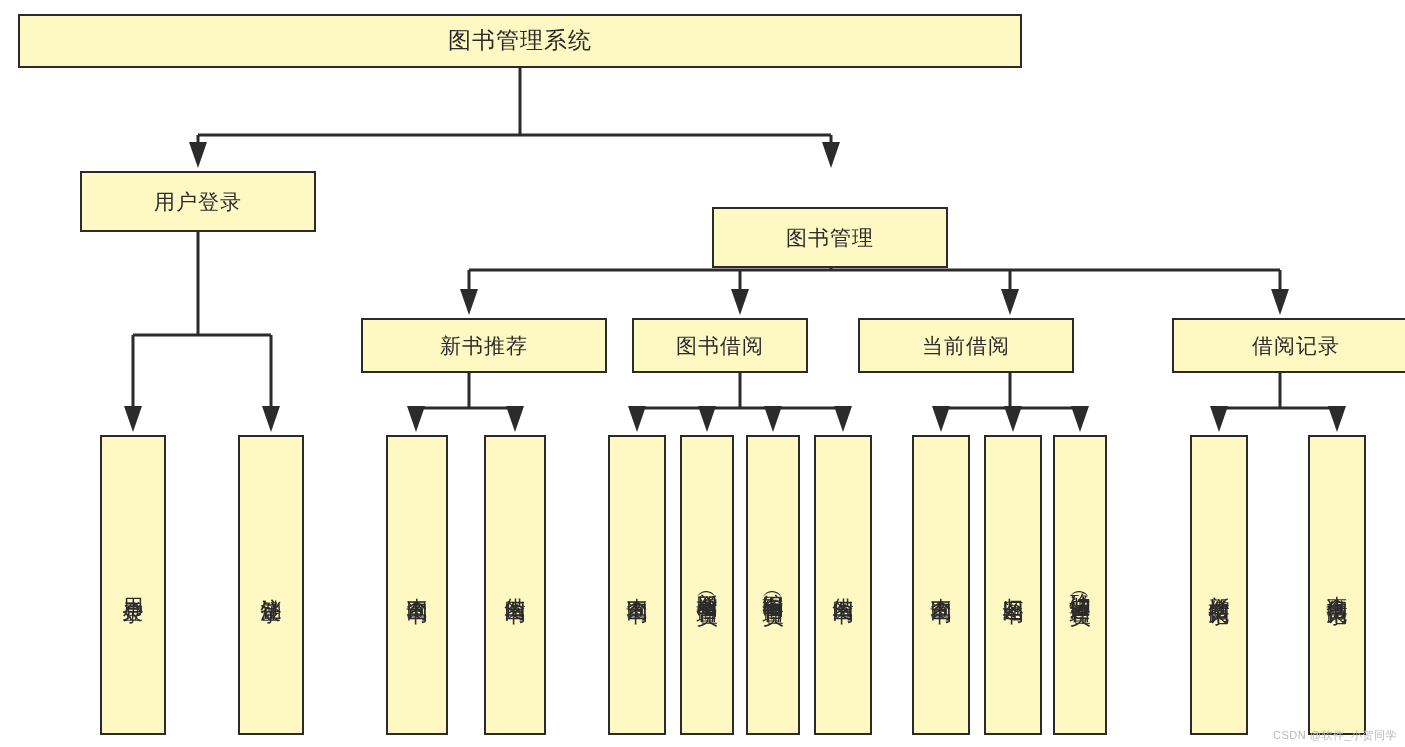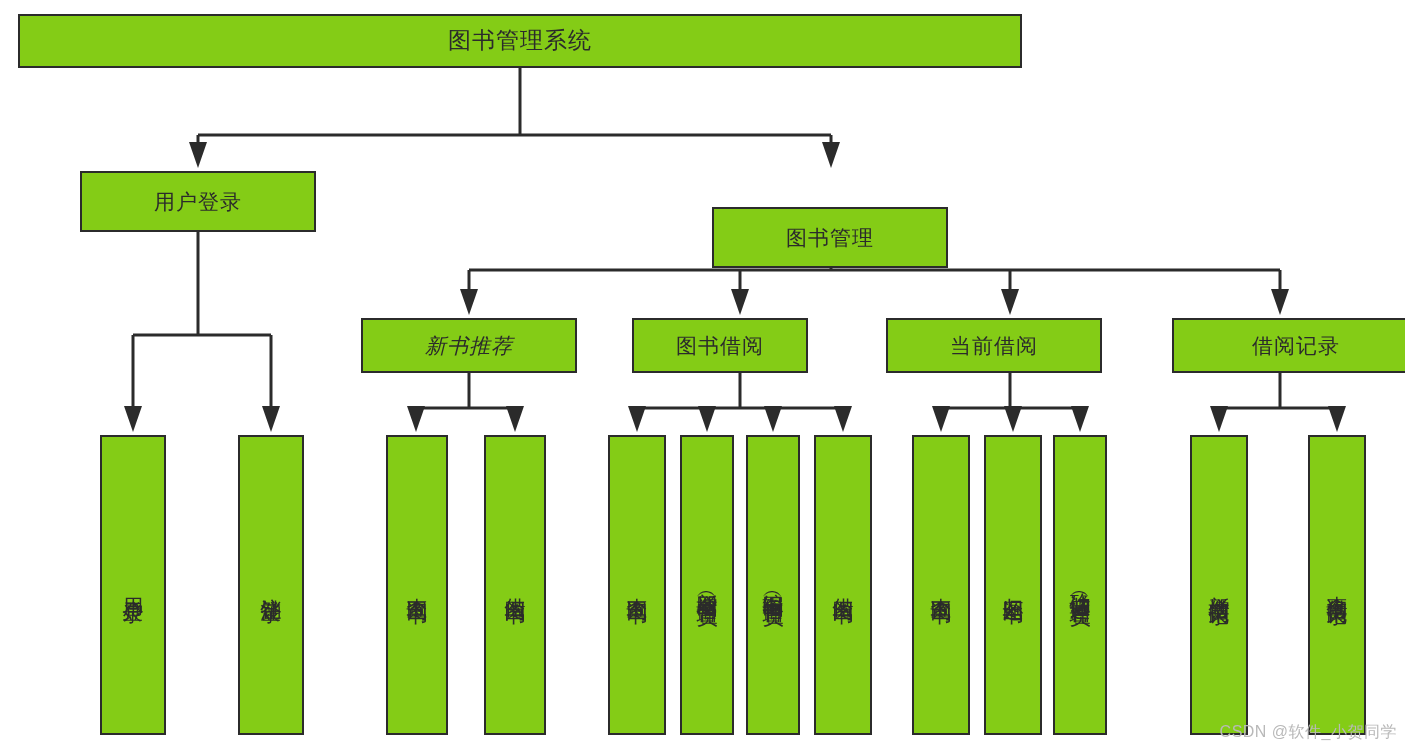--- a/index.html
+++ b/index.html
@@ -16,21 +16,21 @@
   }
   #diagram-root {
     position: relative;
     width: 1405px;
     height: 747px;
   }
   .node-box {
     position: absolute;
     box-sizing: border-box;
     border: 2px solid #2b2b2b;
-    background: #84cc16;
+    background: #fef9c3;
     display: flex;
     align-items: center;
     justify-content: center;
   }
   .node-label-h {
     font-size: 21px;
     color: #2b2b2b;
     line-height: 1.2;
     letter-spacing: 1px;
     white-space: nowrap;
@@ -54,21 +54,21 @@
     left: 0;
     top: 0;
     width: 1405px;
     height: 747px;
     pointer-events: none;
   }
   .watermark {
     position: absolute;
     right: 8px;
     bottom: 4px;
-    font-size: 16px;
+    font-size: 11px;
     color: #b9b9b9;
     white-space: nowrap;
     letter-spacing: 0.5px;
   }
 </style>
 </head>
 <body>
 
 <div id="diagram-root">
 
@@ -169,27 +169,27 @@
     <span class="node-label-h title-label">图书管理系统</span>
   </div>
 
   <div id="nodes-layer">
       <div class="node-box" style="left: 80px; top: 171px; width: 236px; height: 61px;">
         <span class="node-label-h">用户登录</span>
       </div>
       <div class="node-box" style="left: 712px; top: 171px; width: 236px; height: 61px; margin-top: 36px;">
         <span class="node-label-h">图书管理</span>
       </div>
-      <div class="node-box" style="left: 361px; top: 318px; width: 216px; height: 55px; font-style: italic;">
+      <div class="node-box" style="left: 361px; top: 318px; width: 246px; height: 55px;">
         <span class="node-label-h">新书推荐</span>
       </div>
       <div class="node-box" style="left: 632px; top: 318px; width: 176px; height: 55px;">
         <span class="node-label-h">图书借阅</span>
       </div>
-      <div class="node-box" style="left: 886px; top: 318px; width: 216px; height: 55px;">
+      <div class="node-box" style="left: 858px; top: 318px; width: 216px; height: 55px;">
         <span class="node-label-h">当前借阅</span>
       </div>
       <div class="node-box" style="left: 1172px; top: 318px; width: 248px; height: 55px;">
         <span class="node-label-h">借阅记录</span>
       </div>
       <div class="node-box" style="left: 100px; top: 435px; width: 66px; height: 300px;">
         <span class="node-label-v">用户登录</span>
       </div>
       <div class="node-box" style="left: 238px; top: 435px; width: 66px; height: 300px;">
         <span class="node-label-v">注销登录</span>

